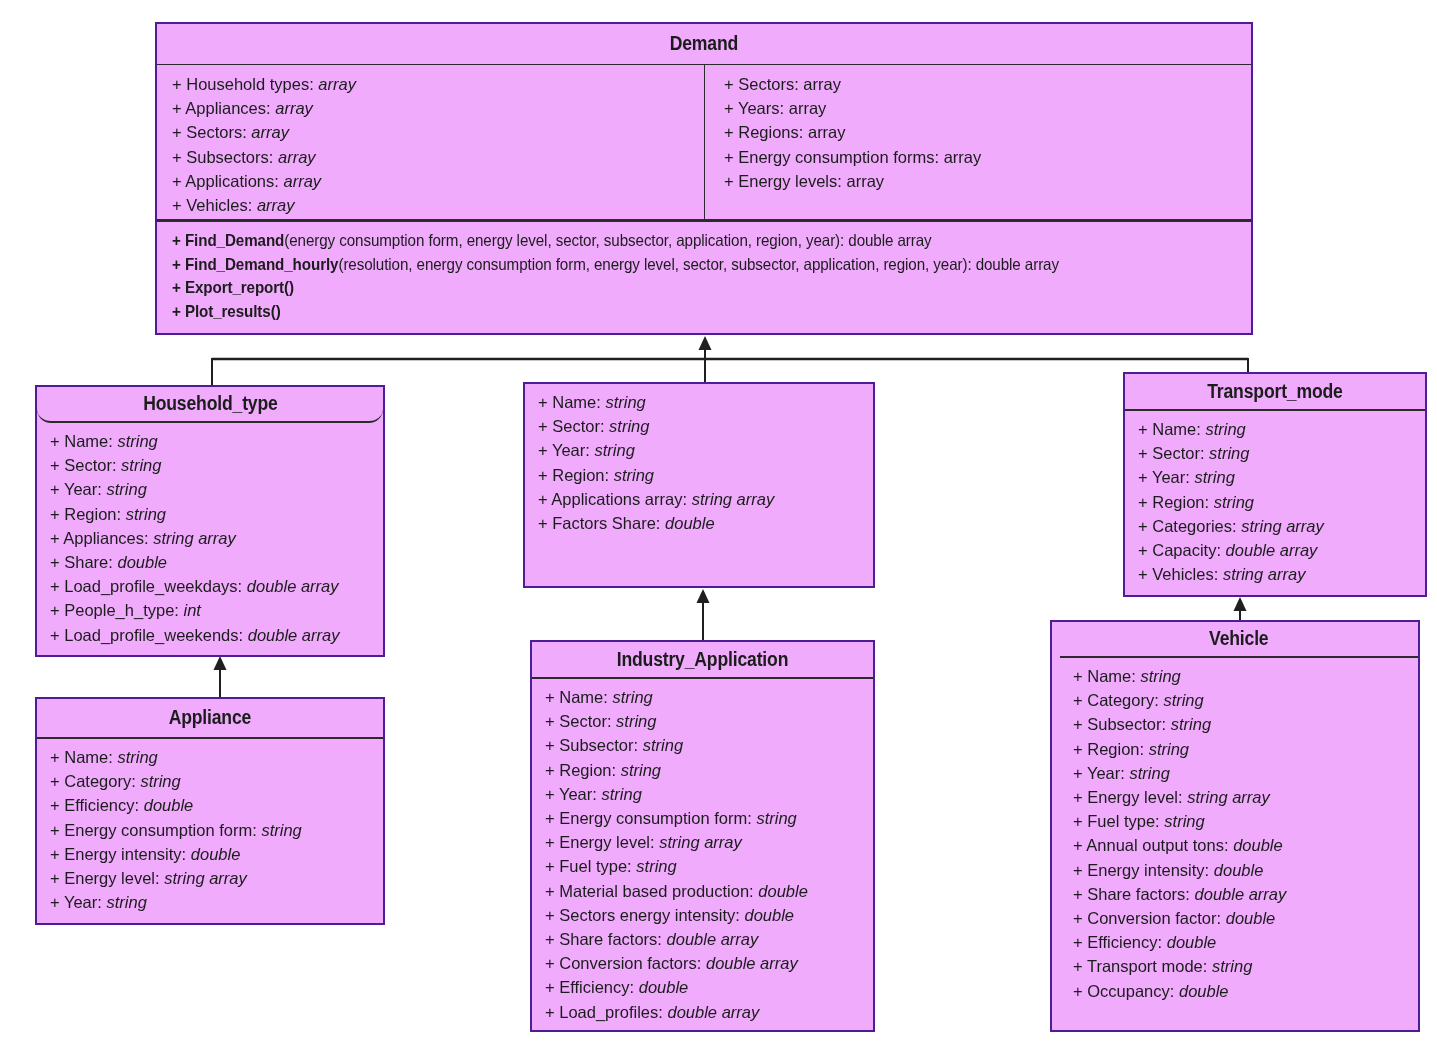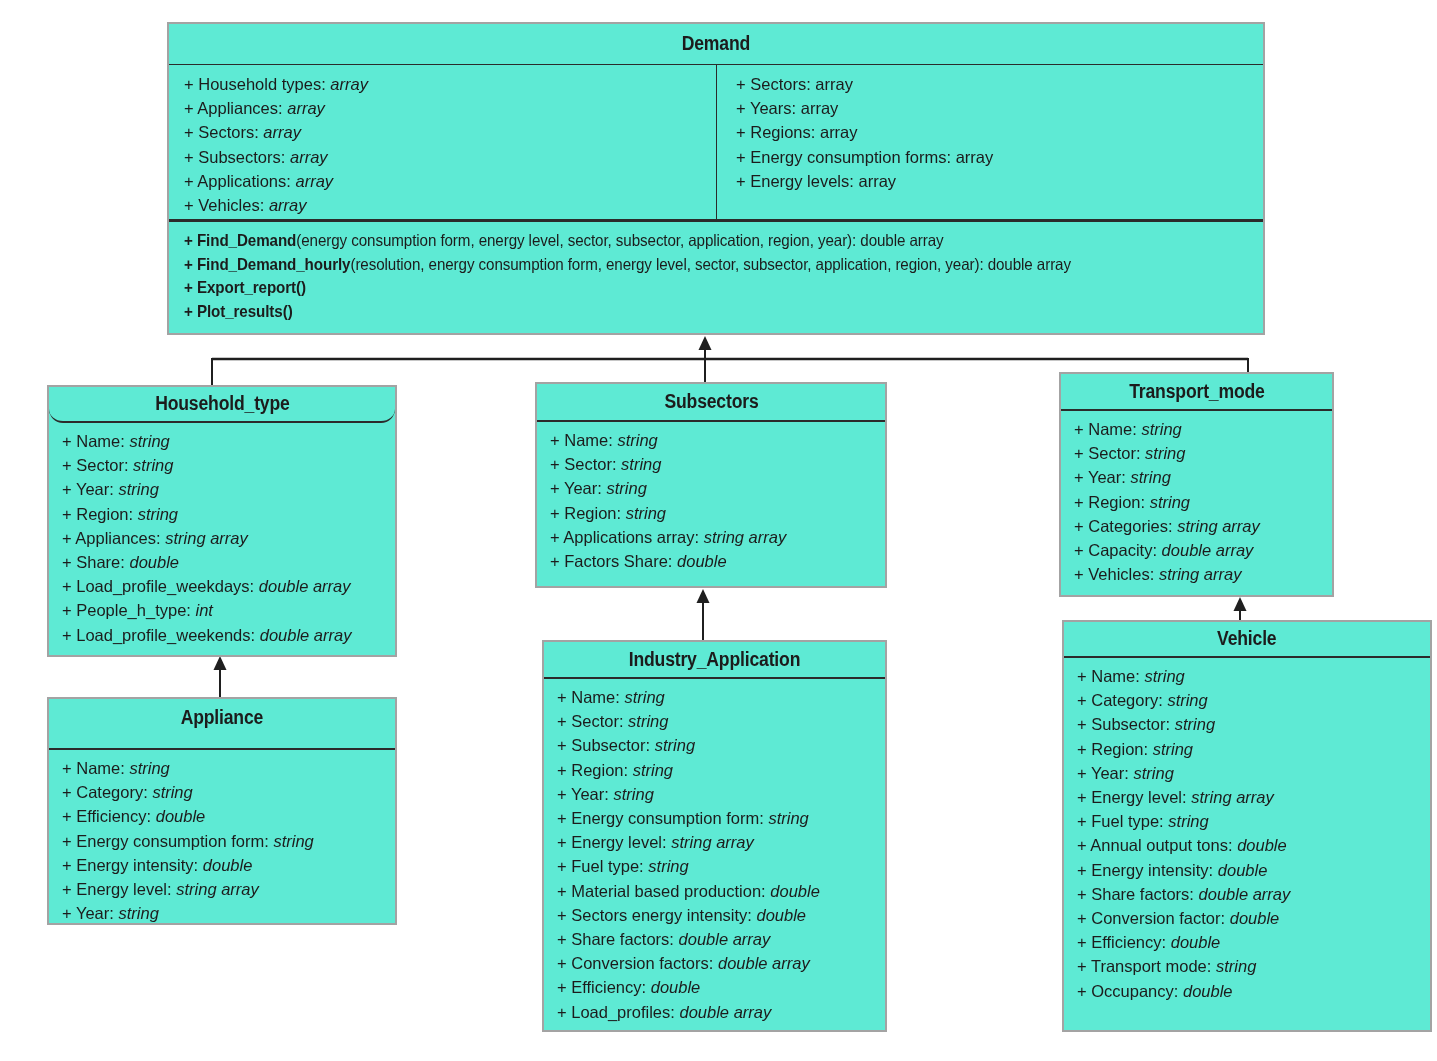--- a/index.html
+++ b/index.html
@@ -14,23 +14,22 @@
   }
   .connectors {
     position: absolute;
     left: 0; top: 0;
     width: 1437px; height: 1061px;
     pointer-events: none;
   }
   .uml {
     position: absolute;
     box-sizing: border-box;
-    border: 2px solid #a3a3a3;
-    background: #5eead4;
-    margin-left: 12px;
+    border: 2px solid #4c1d95;
+    background: #f0abfc;
   }
   .uml header {
     box-sizing: border-box;
     border-bottom: 2px solid #2b2b2b;
     text-align: center;
     font-weight: bold;
   }
   .title-text {
     display: inline-block;
     transform: scaleX(0.88);
@@ -78,30 +77,30 @@
     white-space: nowrap;
     transform: scaleX(0.92);
     transform-origin: 0 50%;
     letter-spacing: -0.1px;
   }
   .method-name { font-weight: bold; }
 
   
   .c-household   { left: 35px;   top: 385px; width: 350px; height: 272px; }
   .c-subsectors  { left: 523px;  top: 382px; width: 352px; height: 206px; }
-  .c-transport   { left: 1047px; top: 372px; width: 275px; height: 225px; }
+  .c-transport   { left: 1123px; top: 372px; width: 304px; height: 225px; }
   
   .c-appliance   { left: 35px;   top: 697px; width: 350px; height: 228px; }
   .c-industry    { left: 530px;  top: 640px; width: 345px; height: 392px; }
-  .c-vehicle     { left: 1050px; top: 620px; width: 370px; height: 412px; }
+  .c-vehicle     { left: 1050px; top: 620px; width: 370px; height: 412px; padding-left: 8px; }
 
   .c-household header  { height: 36px; line-height: 33px; border-radius: 14px; }
   .c-subsectors header { height: 38px; line-height: 35px; }
   .c-transport header  { height: 37px; line-height: 34px; }
-  .c-appliance header  { height: 51px; line-height: 37px; }
+  .c-appliance header  { height: 40px; line-height: 37px; }
   .c-industry header   { height: 37px; line-height: 34px; }
   .c-vehicle header    { height: 36px; line-height: 33px; }
 
   .connectors line    { stroke: #1f1f1f; }
   .connectors polygon { fill: #1f1f1f; }
 </style>
 </head>
 <body>
 
 <div class="canvas">
@@ -237,23 +236,20 @@
           <span class="attr-label">+ People_h_type:</span><span class="attr-type">int</span>
         </div>
 
         <div class="attr-row">
           <span class="attr-label">+ Load_profile_weekends:</span><span class="attr-type">double array</span>
         </div>
       </div>
   </section>
 
   <section class="uml c-subsectors">
-    <header>
-      <span class="title-text">Subsectors</span>
-    </header>
     <div class="attrs">
 
         <div class="attr-row">
           <span class="attr-label">+ Name:</span><span class="attr-type">string</span>
         </div>
 
         <div class="attr-row">
           <span class="attr-label">+ Sector:</span><span class="attr-type">string</span>
         </div>
 

